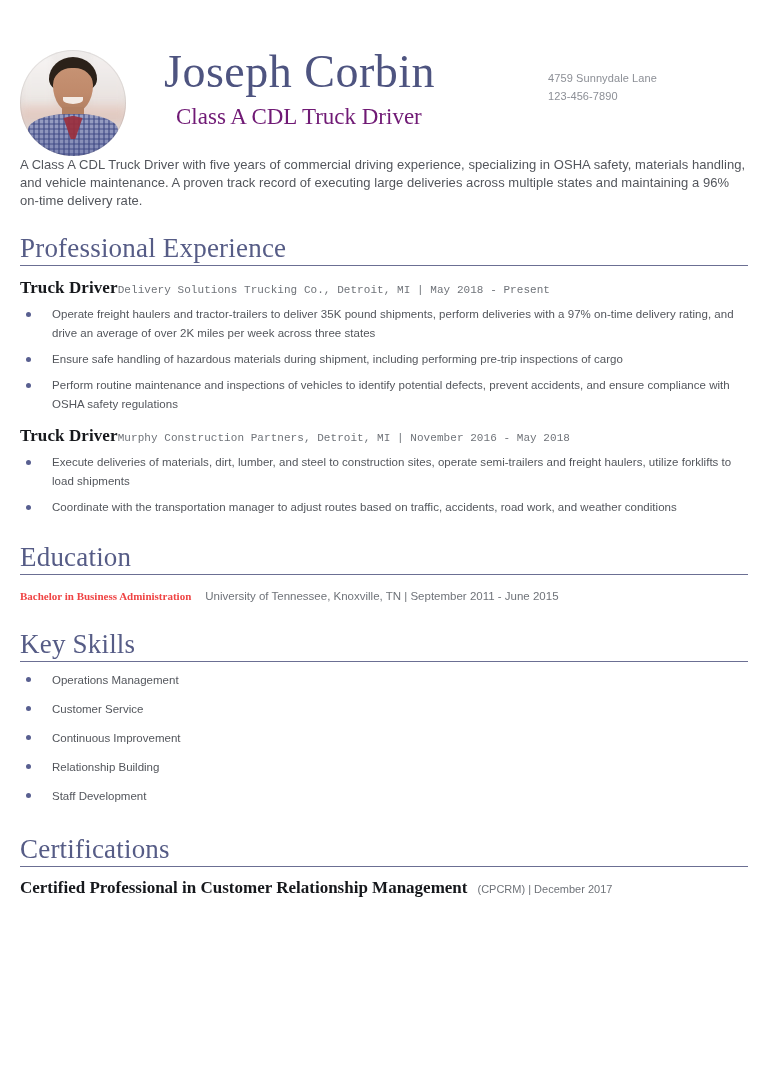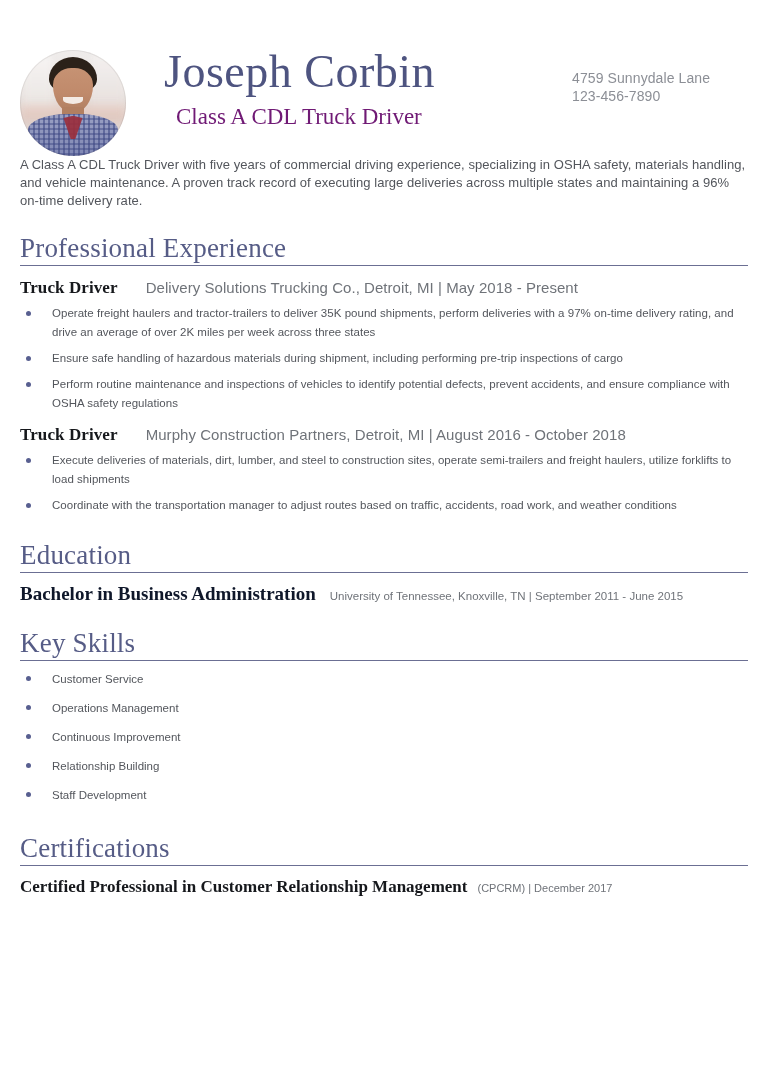--- a/index.html
+++ b/index.html
@@ -180,26 +180,25 @@
     white-space: nowrap;
   }
 
   .contact {
     flex: 0 0 auto;
     width: 200px;
     padding-top: 25px;
     text-align: left;
   }
   .contact div {
-    font-size: 14px;
+    font-size: 11px;
     line-height: 18px;
     color: #8c8f96;
     letter-spacing: 0.1px;
     white-space: nowrap;
-    margin-left: 24px;
   }
 
   
   .summary {
     font-size: 13px;
     line-height: 18px;
     color: #53565c;
     max-width: 730px;
     letter-spacing: 0.05px;
   }
@@ -234,25 +233,26 @@
   }
   .entry-role {
     font-family: "Liberation Serif", serif;
     font-size: 17px;
     line-height: 23px;
     font-weight: 700;
     color: #16181c;
     letter-spacing: 0.1px;
   }
   .entry-meta {
-    font-size: 15px;
+    font-size: 11px;
     line-height: 20px;
     color: #6f7379;
-    margin-left: 28px;
+    margin-left: 0;
     letter-spacing: 0.05px;
+    font-family: Liberation Mono, monospace;
   }
 
   ul.bullets {
     list-style: none;
     margin: 5px 0 0 0;
     padding: 0;
   }
   ul.bullets li {
     position: relative;
     padding-left: 32px;
@@ -297,24 +297,24 @@
   }
 
   .edu-line, .cert-line {
     display: flex;
     align-items: baseline;
     flex-wrap: wrap;
     margin-top: 9px;
   }
   .edu-degree {
     font-family: "Liberation Serif", serif;
-    font-size: 19px;
+    font-size: 11px;
     line-height: 24px;
     font-weight: 700;
-    color: #0f172a;
+    color: #ef4444;
   }
   .edu-meta {
     font-size: 11.5px;
     line-height: 22px;
     color: #6f7379;
     margin-left: 14px;
   }
   .cert-name {
     font-family: "Liberation Serif", serif;
     font-size: 17px;
@@ -384,21 +384,21 @@
         <ul class="bullets">
           <li><span class="dot"></span><span>Operate freight haulers and tractor-trailers to deliver 35K pound  shipments, perform deliveries with a 97% on-time delivery rating, and  drive an average of over 2K miles per week across three states</span></li>
           <li><span class="dot"></span><span>Ensure safe handling of hazardous materials during shipment, including performing pre-trip inspections of cargo</span></li>
           <li><span class="dot"></span><span>Perform routine maintenance and inspections of vehicles to identify  potential defects, prevent accidents, and ensure compliance with OSHA  safety regulations</span></li>
         </ul>
       </div>
 
       <div class="entry">
         <div class="entry-head">
           <span class="entry-role">Truck Driver</span>
-          <span class="entry-meta">Murphy Construction Partners, Detroit, MI | August 2016 - October 2018</span>
+          <span class="entry-meta">Murphy Construction Partners, Detroit, MI | November 2016 - May 2018</span>
         </div>
         <ul class="bullets">
           <li><span class="dot"></span><span>Execute deliveries of materials, dirt, lumber, and steel to  construction sites, operate semi-trailers and freight haulers, utilize  forklifts to load shipments</span></li>
           <li><span class="dot"></span><span>Coordinate with the transportation manager to adjust routes based on traffic, accidents, road work, and weather conditions</span></li>
         </ul>
       </div>
     </div>
 
     <div class="section sec-edu">
       <div class="section-title">Education</div>
@@ -406,22 +406,22 @@
       <div class="edu-line">
         <span class="edu-degree">Bachelor in Business Administration</span>
         <span class="edu-meta">University of Tennessee, Knoxville, TN | September 2011 - June 2015</span>
       </div>
     </div>
 
     <div class="section sec-skills">
       <div class="section-title">Key Skills</div>
       <div class="rule"></div>
       <ul class="skills">
+        <li><span class="dot"></span><span>Operations Management</span></li>
         <li><span class="dot"></span><span>Customer Service</span></li>
-        <li><span class="dot"></span><span>Operations Management</span></li>
         <li><span class="dot"></span><span>Continuous Improvement</span></li>
         <li><span class="dot"></span><span>Relationship Building</span></li>
         <li><span class="dot"></span><span>Staff Development</span></li>
       </ul>
     </div>
 
     <div class="section sec-cert">
       <div class="section-title">Certifications</div>
       <div class="rule"></div>
       <div class="cert-line">

